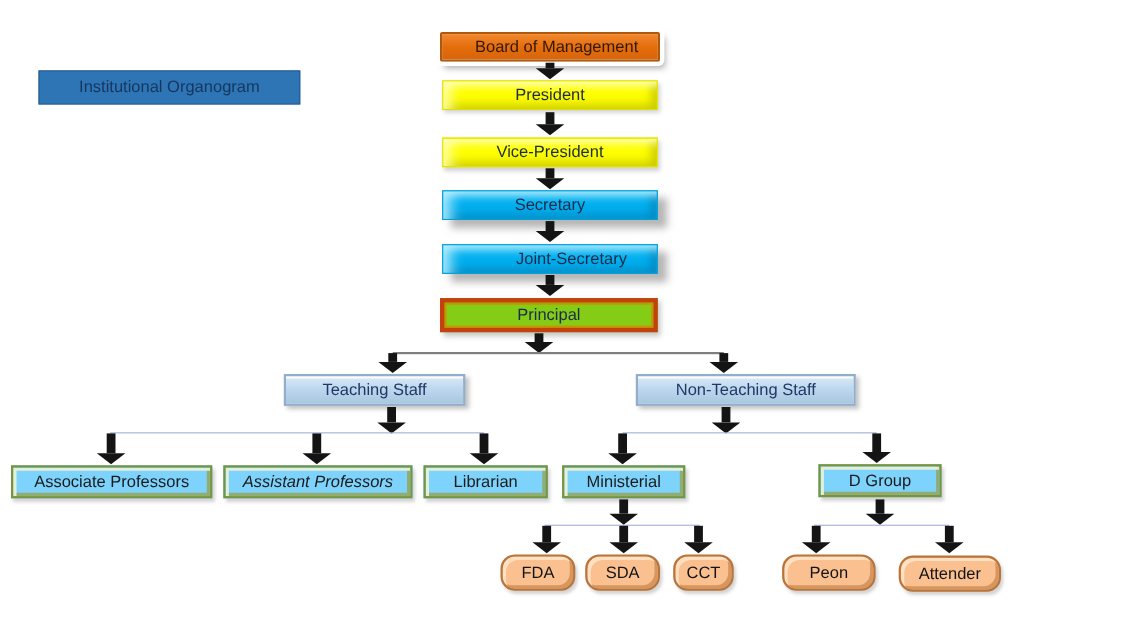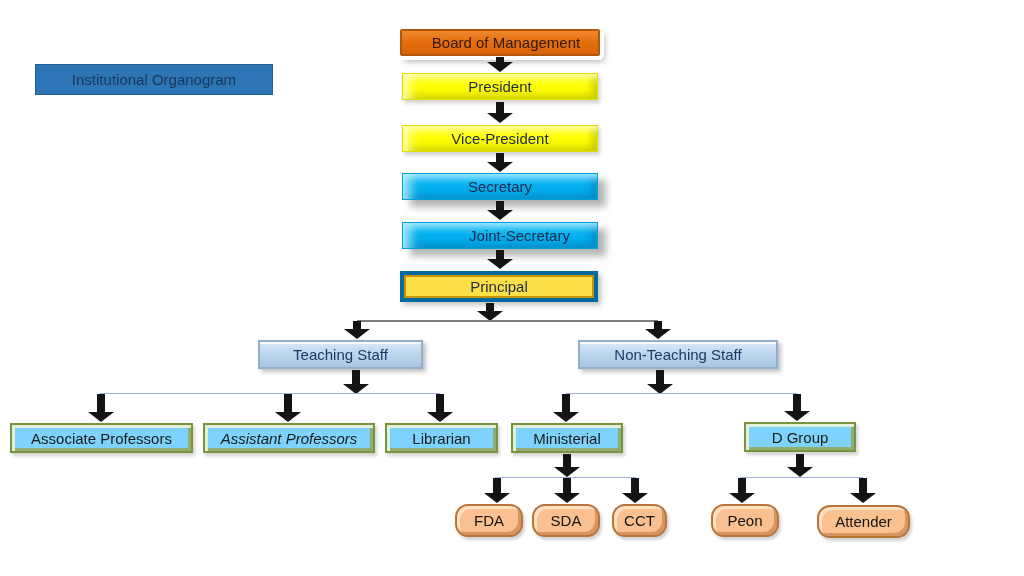--- a/index.html
+++ b/index.html
@@ -54,22 +54,22 @@
       inset 0 9px 8px -5px rgba(190,240,255,.95),
       inset 16px 0 12px -9px rgba(185,240,255,.9),
       inset -10px -9px 10px -6px rgba(0,90,140,.5),
       8px 7px 7px rgba(120,120,120,.55);
   }
   .n-secretary{left:402px;top:173px;width:196px;height:27px;}
   .n-joint{left:402px;top:222px;width:196px;height:27px;padding-left:39px;}
 
   
   .lvl-gold{
-    background:#fde047;
-    border:4px solid #0369a1;
+    background:#84cc16;
+    border:4px solid #c2410c;
     box-shadow:inset 0 0 0 2px #C89500, 3px 3px 5px rgba(120,120,120,.45);
   }
   .n-principal{left:400px;top:271px;width:198px;height:31px;}
 
   
   .lvl-staff{
     background:linear-gradient(180deg,#DCEAF6 0%,#BDD7EE 45%,#A9C7E0 100%);
     border:2px solid #93AECB;
     box-shadow:inset 0 2px 0 rgba(255,255,255,.85), 3px 3px 4px rgba(120,120,120,.45);
     color:#1F3864;
@@ -100,21 +100,21 @@
     border-radius:13px;
     box-shadow:
       inset 3px 3px 0 rgba(255,226,198,.95),
       inset -3px -3px 0 rgba(210,145,90,.9),
       2px 3px 3px rgba(130,130,130,.35);
     color:#141414;
   }
   .n-fda{left:455px;top:504px;width:68px;height:33px;}
   .n-sda{left:532px;top:504px;width:68px;height:33px;}
   .n-cct{left:612px;top:504px;width:55px;height:33px;}
-  .n-peon{left:711px;top:504px;width:68px;height:33px;}
+  .n-peon{left:711px;top:504px;width:85px;height:33px;}
   .n-attender{left:817px;top:505px;width:93px;height:33px;}
 
   
   .arr{position:absolute;width:26px;}
   .arr::before{content:"";position:absolute;left:9px;top:0;width:8px;height:calc(100% - 10px);background:#141414;}
   .arr::after{content:"";position:absolute;left:0;bottom:0;width:0;height:0;
     border-left:13px solid transparent;border-right:13px solid transparent;border-top:10px solid #141414;}
 
   .a1{left:487px;top:57px;height:15px;}
   .a2{left:487px;top:102px;height:21px;}

